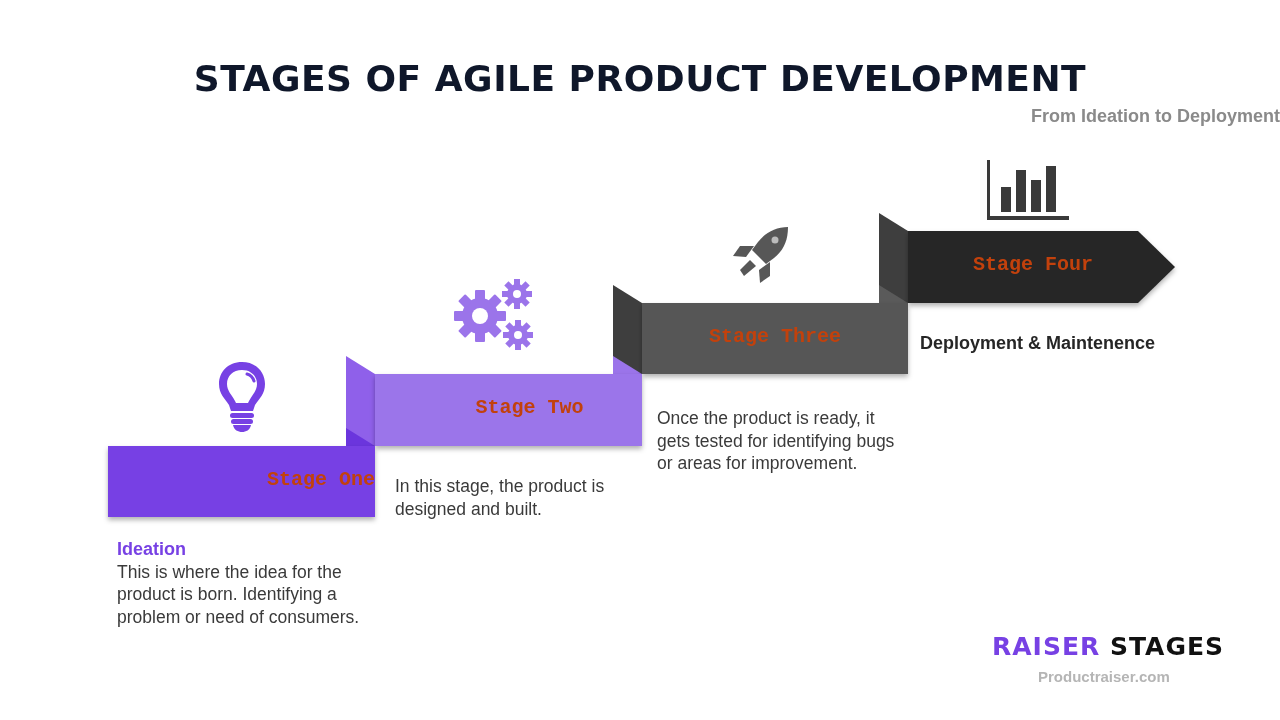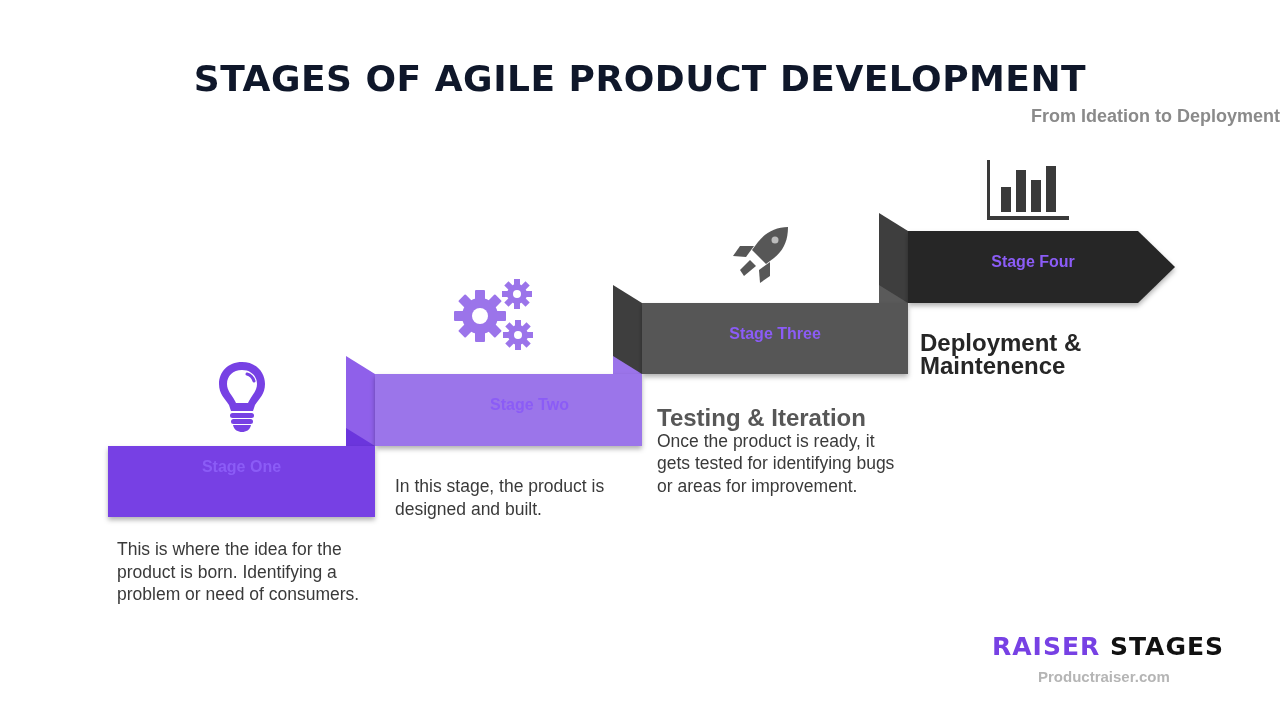--- a/index.html
+++ b/index.html
@@ -11,25 +11,25 @@
       position: absolute; left: 0; width: 1280px; top: 58px; text-align: center;
       font-size: 36px; font-weight: 700; color: #0f172a; letter-spacing: 0.5px;
       font-family: "DejaVu Sans", sans-serif;
     }
     .subtitle {
       position: absolute; left: 0; width: 1280px; top: 106px; text-align: right;
       font-size: 18px; font-weight: 700; color: #8a8a8a;
     }
     svg.steps { position: absolute; left: 0; top: 0; }
     .stage-label {
-      position: absolute; color: #8b5cf6; font-weight: 700; font-size: 16px; text-align: center;
-      font-family: Liberation Sans, sans-serif;
+      position: absolute; color: #c2410c; font-weight: 700; font-size: 20px; text-align: center;
+      font-family: Liberation Mono, monospace;
     }
     .desc { position: absolute; font-size: 17.5px; line-height: 22.5px; color: #3a3a3a; }
-    .desc .h { font-weight: 700; display: block; font-size: 24px; }
+    .desc .h { font-weight: 700; display: block; font-size: 18px; }
     .desc .b { display: block; }
     .icon { position: absolute; }
     .brand {
       position: absolute; left: 992px; top: 632px; font-size: 25px; font-weight: 700; letter-spacing: 1px;
       font-family: "DejaVu Sans", sans-serif;
     }
     .brand .p1 { color: #7741e4; }
     .brand .p2 { color: #111111; }
     .site { position: absolute; left: 1038px; top: 668px; font-size: 15px; font-weight: 700; color: #b5b5b5; }
   </style>
@@ -62,21 +62,21 @@
     <polygon points="346,356 375,374 375,446 346,446" fill="#8f60ea"></polygon>
     <polygon points="346,428 375,446 346,446" fill="#6b35dd"></polygon>
     <rect x="375" y="374" width="267" height="72" fill="#9b74ea" filter="url(#sh)"></rect>
   </g>
 
   <g>
     <rect x="108" y="446" width="267" height="71" fill="#7741e4" filter="url(#sh)"></rect>
   </g>
 </svg>
 
-<div class="stage-label" style="left:108px; top:458px; width:267px;">Stage One</div>
+<div class="stage-label" style="left:108px; top:468px; width:267px;text-align:right;">Stage One</div>
 <div class="stage-label" style="left:396px; top:396px; width:267px;">Stage Two</div>
 <div class="stage-label" style="left:642px; top:325px; width:266px;">Stage Three</div>
 <div class="stage-label" style="left:908px; top:253px; width:250px;">Stage Four</div>
 
 <svg class="icon" style="left:214px; top:358px;" width="56" height="76" viewBox="0 0 56 76">
   <path d="M28 4 C14 4 5 14 5 26 C5 36 11 41 15 47 L17 53 L39 53 L41 47 C45 41 51 36 51 26 C51 14 42 4 28 4 Z M28 12 C37 12 43 18 43 26 C43 33 38 37 35 43 L34 45 L22 45 L21 43 C18 37 13 33 13 26 C13 18 19 12 28 12 Z" fill="#7741e4"></path>
   <path d="M33 16 C37 17 39 20 40 23" stroke="#7741e4" stroke-width="3" fill="none" stroke-linecap="round"></path>
   <rect x="16" y="55" width="24" height="5" rx="2.5" fill="#7741e4"></rect>
   <rect x="17" y="61" width="22" height="5" rx="2.5" fill="#7741e4"></rect>
   <path d="M19 67 L37 67 C36 72 32 74 28 74 C24 74 20 72 19 67 Z" fill="#7741e4"></path>
@@ -146,27 +146,27 @@
     <rect x="3" y="3" width="3" height="60"></rect>
     <rect x="3" y="59" width="82" height="4"></rect>
     <rect x="17" y="30" width="10" height="25"></rect>
     <rect x="32" y="13" width="10" height="42"></rect>
     <rect x="47" y="23" width="10" height="32"></rect>
     <rect x="62" y="9" width="10" height="46"></rect>
   </g>
 </svg>
 
 <div class="desc" style="left:117px; top:538px; width:250px;">
+  <span class="h" style="color:#7741e4;">Ideation</span>
   <span class="b">This is where the idea for the product is born. Identifying a problem or need of consumers.</span>
 </div>
 <div class="desc" style="left:395px; top:475px; width:250px;">
   <span class="b">In this stage, the product is designed and built.</span>
 </div>
 <div class="desc" style="left:657px; top:407px; width:245px;">
-  <span class="h" style="color:#575757;">Testing &amp; Iteration</span>
   <span class="b">Once the product is ready, it gets tested for identifying bugs or areas for improvement.</span>
 </div>
 <div class="desc" style="left:920px; top:332px; width:275px;">
   <span class="h" style="color:#262626;">Deployment &amp; Maintenence</span>
 </div>
 
 <div class="brand">
   <span class="p1">RAISER</span>
   <span class="p2">STAGES</span>
 </div>

